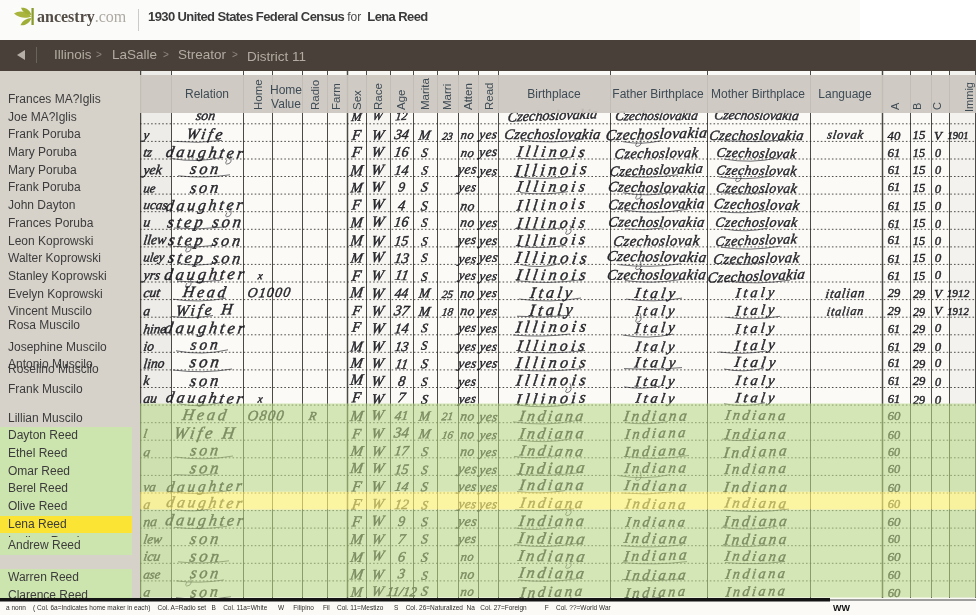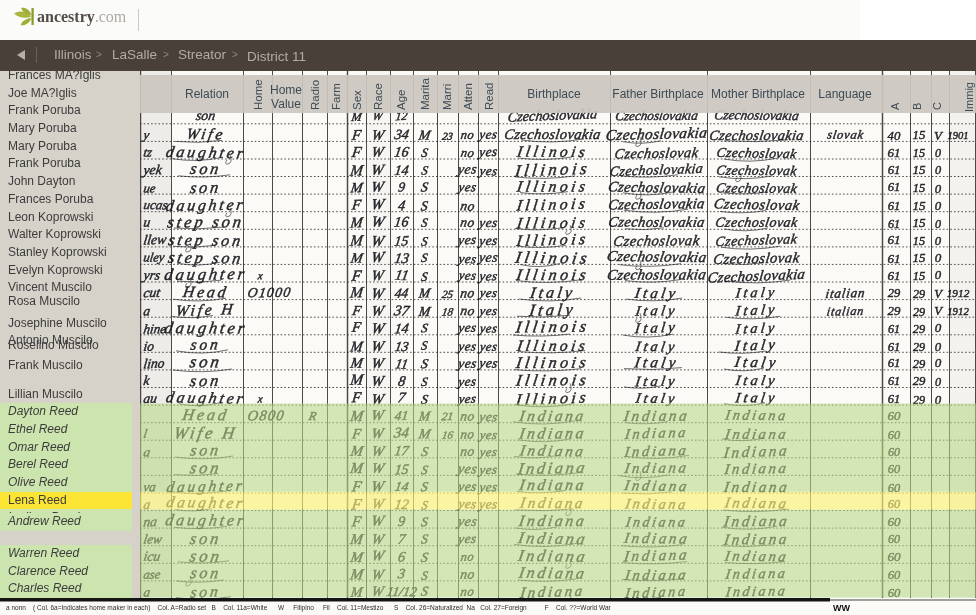--- a/index.html
+++ b/index.html
@@ -4,22 +4,22 @@
   * { margin:0; padding:0; box-sizing:border-box; }
   html,body { width:976px; height:615px; overflow:hidden; background:#fff;
     font-family:"Liberation Sans", sans-serif; }
   #page { position:relative; width:976px; height:615px; }
   #topbar { position:absolute; left:0; top:0; width:860px; height:40px; background:#fbfbfa; }
   #crumbs { position:absolute; left:0; top:40px; width:976px; height:31px; background:#494139; }
   #content { position:absolute; left:0; top:71px; width:976px; height:544px; }
   #sidebar { position:absolute; left:0; top:0; width:140px; height:527px;
      background:#d6d2ca; overflow:hidden; }
   #sidebar div { position:absolute; left:8px; height:17.7px; width:132px; line-height:17.7px;
-     font-size:12px; color:#3c3c3c; white-space:nowrap; }
-  #sidebar div.g { left:0; padding-left:8px; background:#cce4ae;font-style:italic; }
+     font-size:12px; color:#3c3c3c; white-space:nowrap;margin-top:24px; }
+  #sidebar div.g { left:0; padding-left:8px; background:#cce4ae; }
   #sidebar div.y { left:0; padding-left:8px; background:#fbe433; }
   .bc { color:#b3aca3; font-size:13.5px; }
   .sep { color:#8f8880; font-size:10px; }
 </style></head>
 <body>
 <div id="page">
   <div id="content">
     <svg width="976" height="544" viewBox="0 0 976 544">
 <rect x="0" y="0" width="976" height="544" fill="#fbfaf6"></rect>
 <rect x="140" y="0" width="31" height="527" fill="rgba(60,60,55,0.07)"></rect>
@@ -604,20 +604,21 @@
   </div>
   <div id="topbar">
     <svg width="23" height="19" viewBox="0 0 23 19" style="position:absolute;left:13px;top:7px">
       <path d="M 19.6 1 L 19.6 18" stroke="#8a9b2e" stroke-width="2.3" fill="none"></path>
       <path d="M 18.5 9.5 C 13 4, 6 3, 1 6.5 C 6.5 11.5, 13.5 11.5, 18.5 9.5 Z" fill="#a9b53c"></path>
       <path d="M 18.5 8 C 17 3, 13 0.3, 8 0.8 C 9.5 5.3, 14 8.2, 18.5 8 Z" fill="#9fae36"></path>
       <path d="M 18.5 11 C 16.5 16.2, 12 18.8, 7.5 18.3 C 9 13.8, 14 11.2, 18.5 11 Z" fill="#9fae36"></path>
     </svg>
     <span style="position:absolute;left:37px;top:8px;font-family:'Liberation Serif',serif;font-weight:bold;font-size:16px;color:#524c44">ancestry<span style="color:#aeaaa2;font-weight:normal">.com</span></span>
     <div style="position:absolute;left:138px;top:9px;width:1px;height:22px;background:#cbcbc9"></div>
+    <span style="position:absolute;left:148px;top:9px;font-size:13px;font-weight:bold;color:#3a3a3a;letter-spacing:-0.6px">1930 United States Federal Census <span style="font-weight:normal;font-size:12px;color:#4a4a4a;letter-spacing:0">for</span>&nbsp; Lena Reed</span>
   </div>
   <div id="crumbs">
     <div style="position:absolute;left:17px;top:10px;width:0;height:0;border-top:5.5px solid transparent;border-bottom:5.5px solid transparent;border-right:8px solid #b5afa7"></div>
     <div style="position:absolute;left:36px;top:7px;width:1px;height:16px;background:#6a635b"></div>
     <span class="bc" style="position:absolute;left:54px;top:7px">Illinois</span>
     <span class="sep" style="position:absolute;left:96px;top:9px">&gt;</span>
     <span class="bc" style="position:absolute;left:112px;top:7px">LaSalle</span>
     <span class="sep" style="position:absolute;left:163px;top:9px">&gt;</span>
     <span class="bc" style="position:absolute;left:178px;top:7px">Streator</span>
     <span class="sep" style="position:absolute;left:232px;top:9px">&gt;</span>

